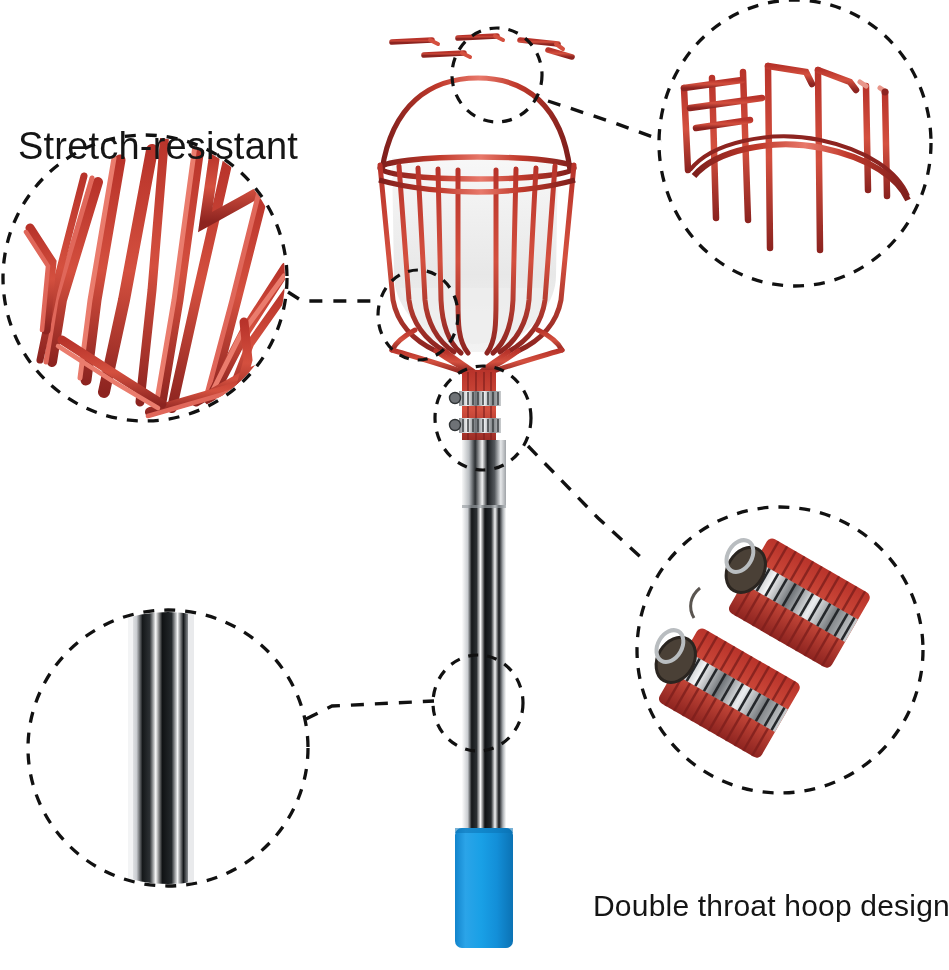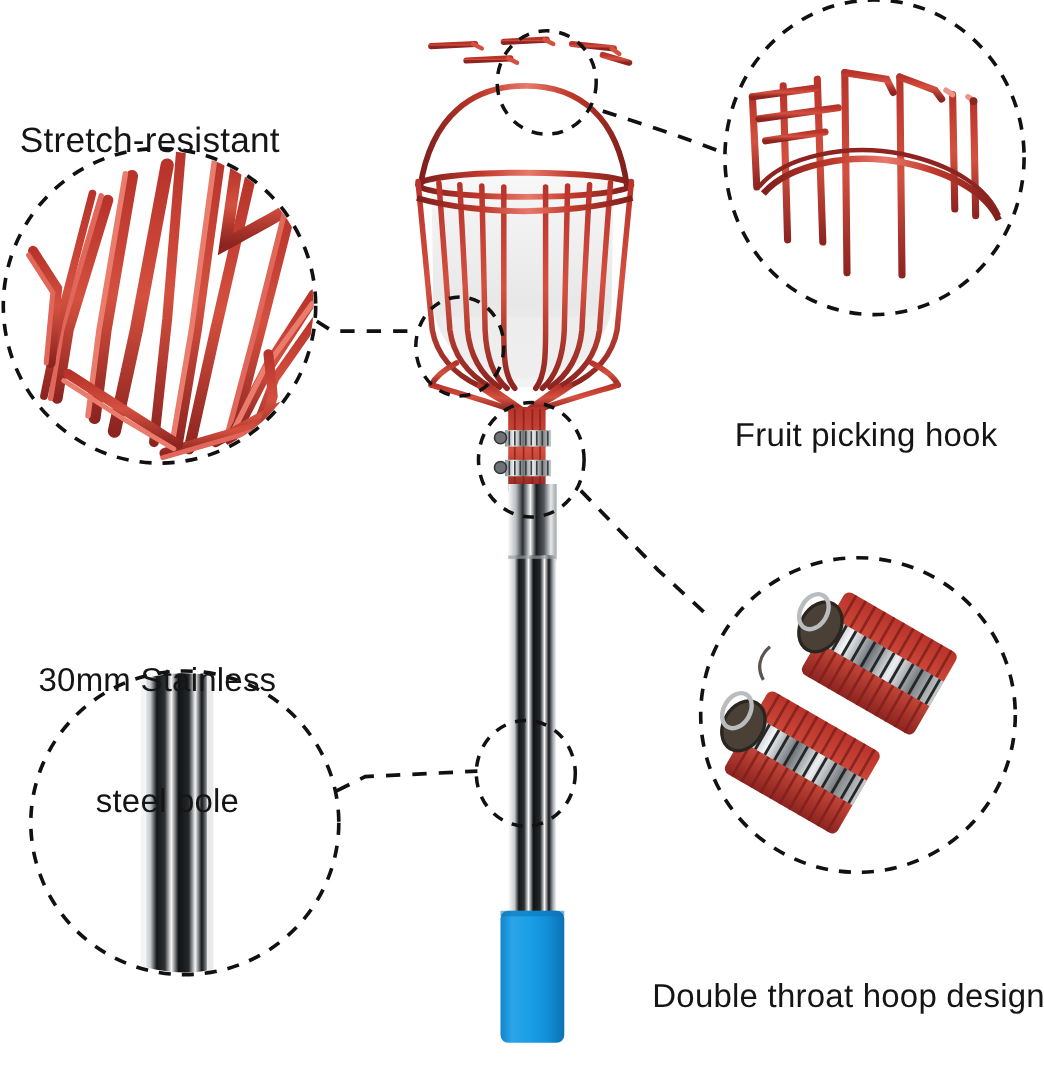--- a/index.html
+++ b/index.html
@@ -372,31 +372,24 @@
           <ellipse cx="668" cy="691" rx="18" ry="24" fill="#4a4036" stroke="#2b2520" stroke-width="3"></ellipse>
           <ellipse cx="656" cy="682" rx="12" ry="17" fill="none" stroke="#b9bdc0" stroke-width="4"></ellipse>
         </g>
 
         <path d="M700,588 C690,596 688,608 694,618" fill="none" stroke="#5a5550" stroke-width="3"></path>
       </g>
       <ellipse cx="780" cy="650" rx="143" ry="143" fill="none" stroke="#111" stroke-width="3.3" stroke-dasharray="11 10"></ellipse>
     </g>
   </svg>
 
-  <div class="label" style="left:18px; top:30px; font-size:32px;">
+  <div class="label" style="left:18px; top:30px; font-size:38px;">
     <div>Stretch-resistant</div>
   </div>
 
-  <div class="label" style="left:668px; top:305px; font-size:30px;">
-    <div>Fruit picking hook</div>
-  </div>
-
-  <div class="label" style="left:35px; top:528px; font-size:30px;">
-    <div>30mm Stainless</div>
-    <div style="margin-left:52px;">steel pole</div>
-  </div>
+
 
   <div class="label" style="left:593px; top:815px; font-size:30px;">
     <div>Double throat hoop design</div>
     
   </div>
 
 </div>
 
 </body></html>

